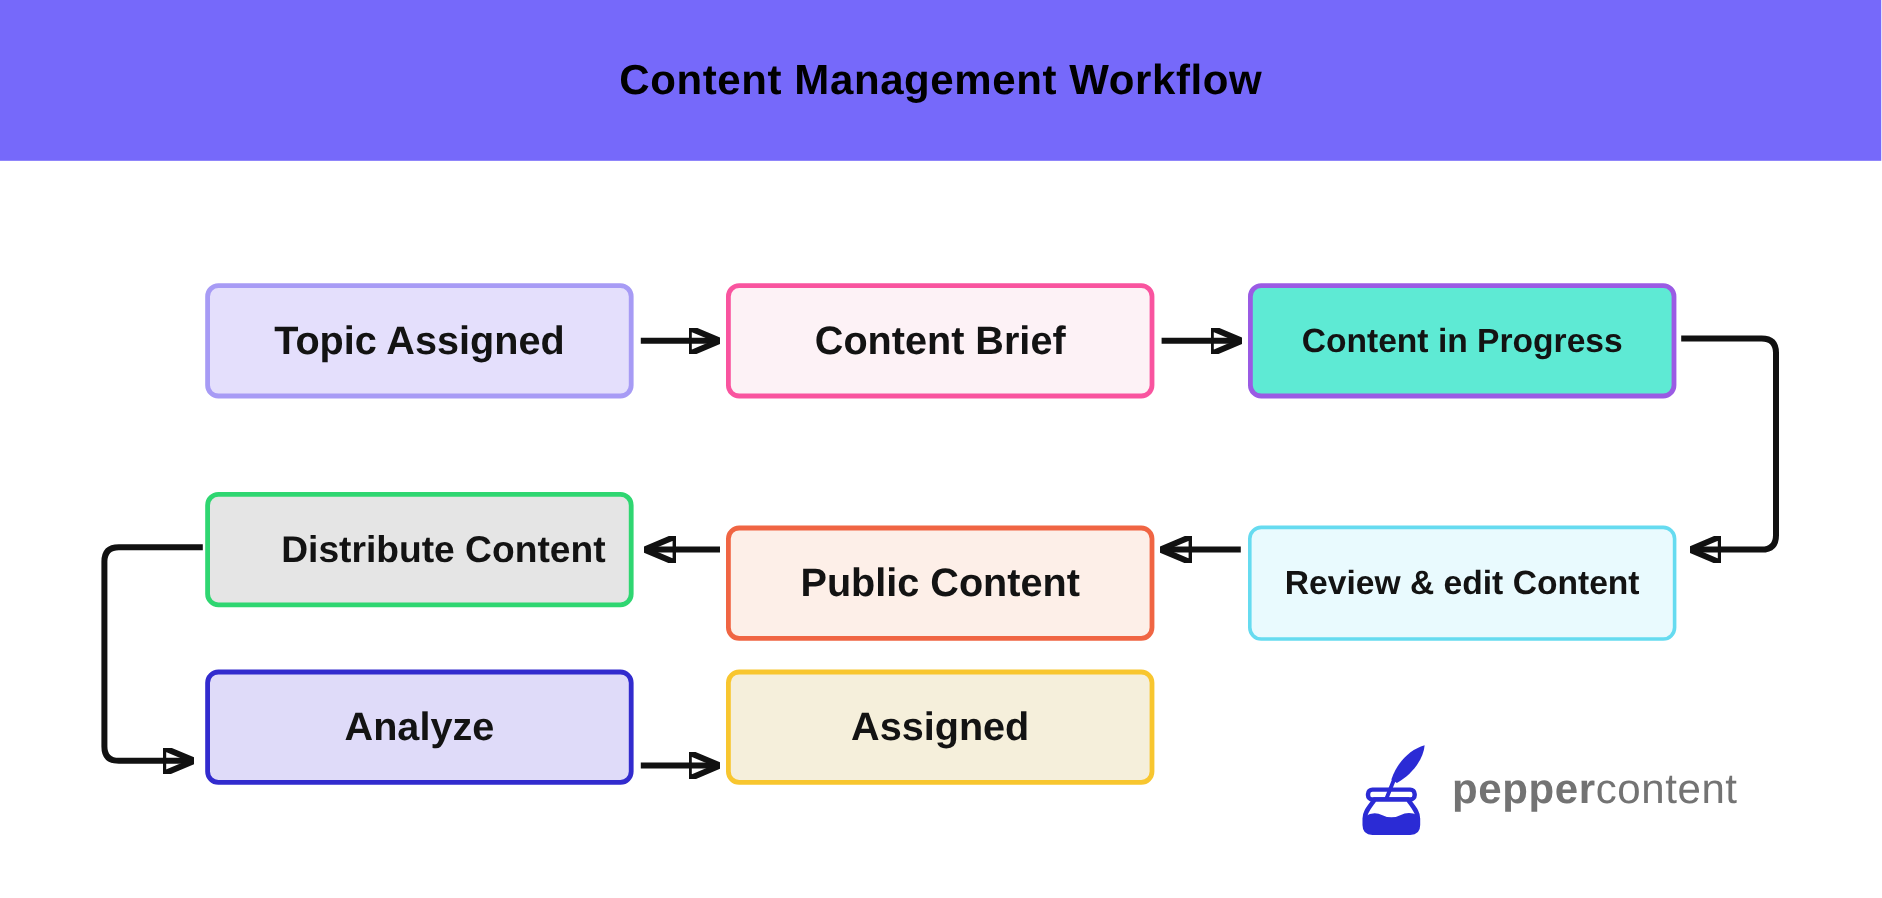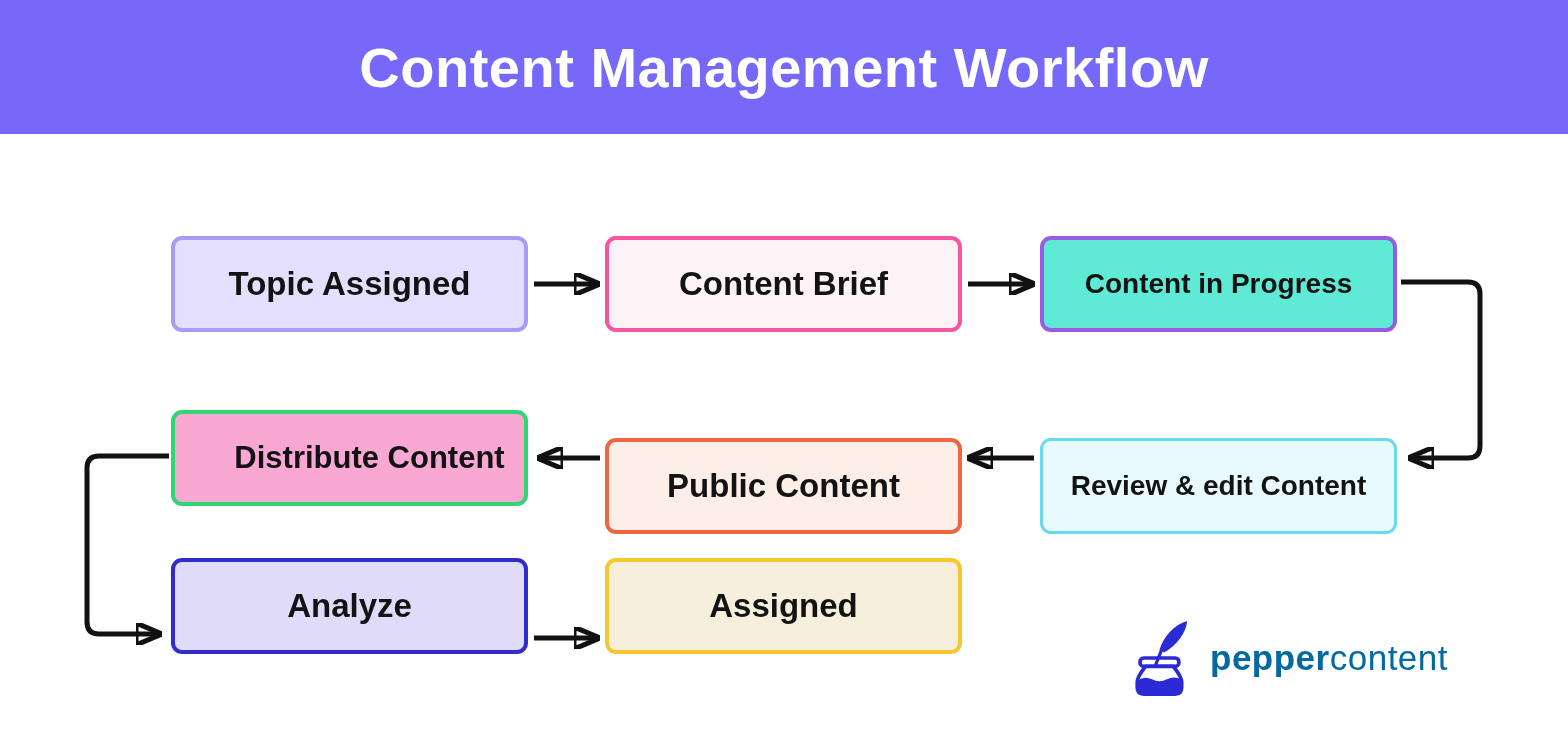--- a/index.html
+++ b/index.html
@@ -11,22 +11,22 @@
     overflow:hidden;
     font-family:"Liberation Sans","DejaVu Sans",sans-serif;
   }
   .header {
     position:absolute; left:0; top:0;
     width:1568px; height:134px;
     background:#7669FA;
     display:flex; align-items:center; justify-content:center;
   }
   .header h1 {
-    color:#ffffff;
-    font-size:56px;
+    color:#000000;
+    font-size:35px;
     font-weight:700;
     letter-spacing:0.5px;
   }
   .node {
     position:absolute;
     width:357px; height:96px;
     border:4px solid #888;
     border-radius:11px;
     display:flex; align-items:center; justify-content:center;
     background:#eee;
@@ -54,21 +54,21 @@
     fill:none;
     stroke:#111111;
     stroke-width:5;
   }
   .logo {
     position:absolute; left:1128px; top:612px;
     width:270px; height:92px;
     display:flex; align-items:center; gap:8px;
   }
   .logo-icon { width:74px; height:80px; flex:0 0 auto; }
-  .logo-text { font-size:35px; color:#0369a1; white-space:nowrap; letter-spacing:0.5px; }
+  .logo-text { font-size:35px; color:#737373; white-space:nowrap; letter-spacing:0.5px; }
   .logo-text .bold { font-weight:800; }
   .logo-text .light { font-weight:400; }
 </style>
 </head>
 <body>
 
 <div class="canvas">
 
   <div class="header" style="background: rgb(118, 105, 250);">
     <h1>Content Management Workflow</h1>
@@ -77,21 +77,21 @@
   <div class="node col2 row1" style="background-color: rgb(253, 242, 246); border-color: rgb(249, 84, 159);">
     <span class="label">Content Brief</span>
   </div>
   <div class="node col1 row1" style="background-color: rgb(228, 223, 252); border-color: rgb(167, 155, 245);">
     <span class="label">Topic Assigned</span>
   </div>
   <div class="node col3 row1 small" style="background-color: #5eead4; border-color: rgb(154, 91, 228);">
     <span class="label">Content in Progress</span>
   </div>
 
-  <div class="node col1 row2" style="background-color: #f9a8d4; border-color: rgb(47, 214, 113); padding-left: 40px;">
+  <div class="node col1 row2" style="background-color: #e5e5e5; border-color: rgb(47, 214, 113); padding-left: 40px;">
     <span class="label" style="font-size:31px">Distribute Content</span>
   </div>
   <div class="node col2 row2" style="background-color: rgb(253, 239, 232); border-color: rgb(240, 101, 67); margin-top: 28px;">
     <span class="label">Public Content</span>
   </div>
   <div class="node col3 row2 small thin" style="background-color: rgb(233, 250, 254); border-color: rgb(102, 219, 240); margin-top: 28px;">
     <span class="label">Review &amp; edit Content</span>
   </div>
 
   <div class="node col1 row3" style="background-color: rgb(223, 219, 249); border-color: rgb(50, 43, 206);">

